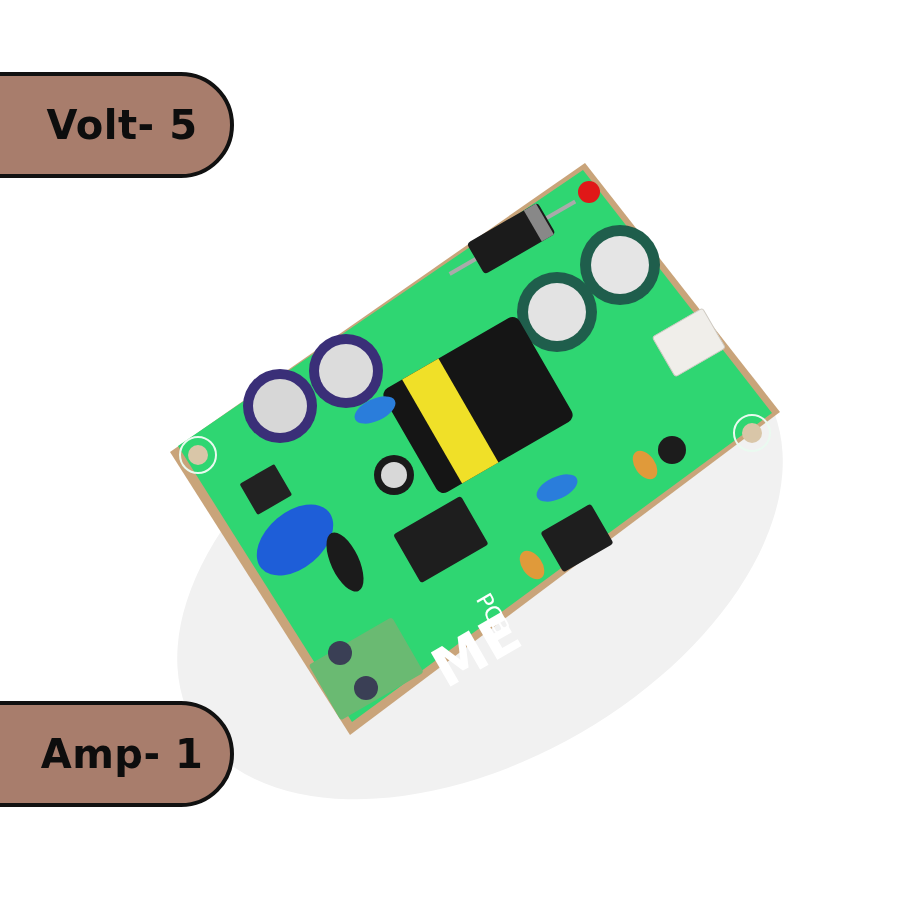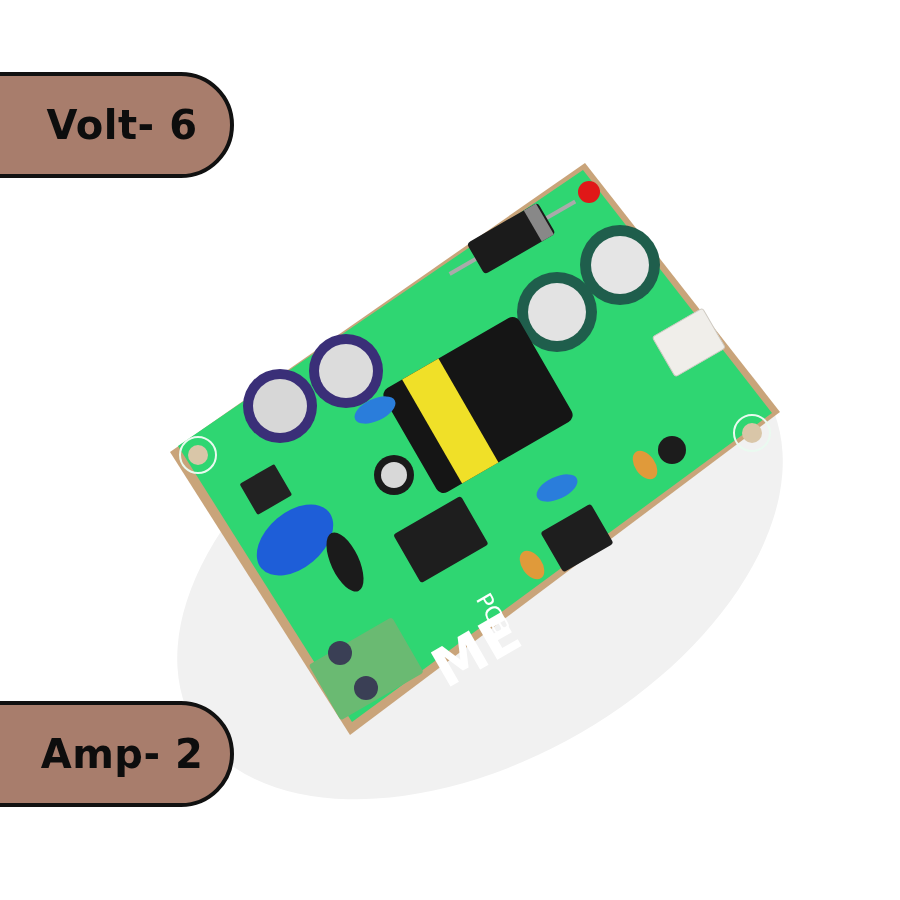--- a/index.html
+++ b/index.html
@@ -92,18 +92,18 @@
       <circle cx="340" cy="653" r="12" fill="#3a3f55"></circle>
       <circle cx="366" cy="688" r="12" fill="#3a3f55"></circle>
 
       <text x="430" y="672" font-family="DejaVu Sans, sans-serif" font-weight="900" font-size="54" fill="#ffffff" transform="rotate(-30 470 650)">ME</text>
       <text x="482" y="612" font-family="DejaVu Sans, sans-serif" font-size="22" fill="#ffffff" transform="rotate(60 490 600)">PCB</text>
     </g>
   </svg>
 </div>
 
 <div class="badge" id="badge-volt">
-  <span>Volt- 6</span>
+  <span>Volt- 5</span>
 </div>
 
 <div class="badge" id="badge-amp">
-  <span>Amp- 2</span>
+  <span>Amp- 1</span>
 </div>
 
 </body></html>

